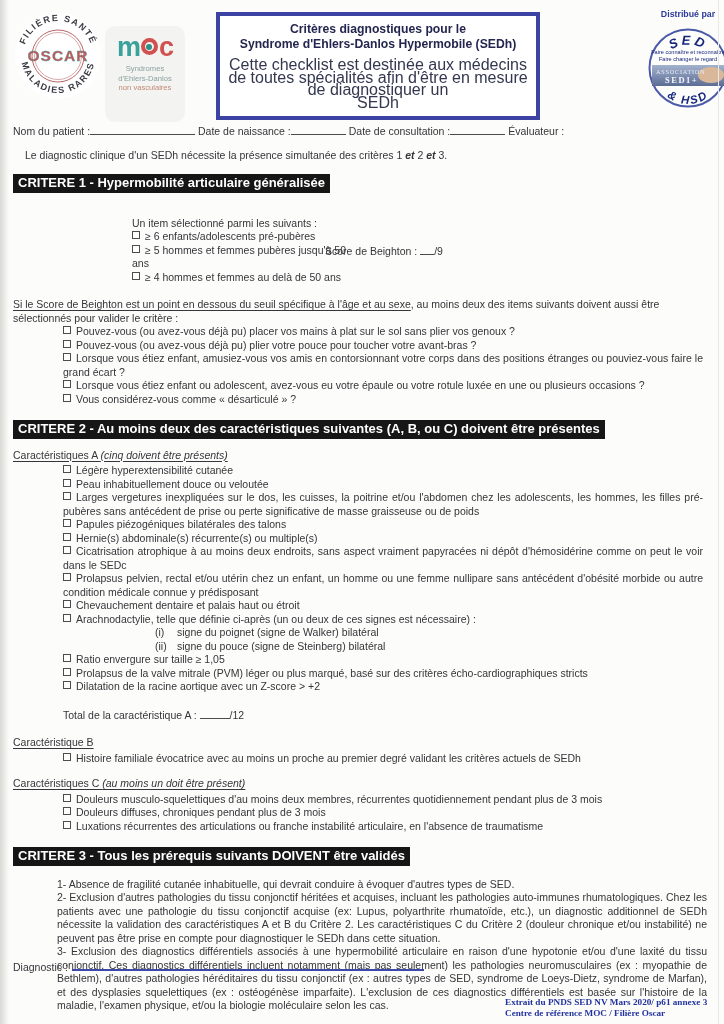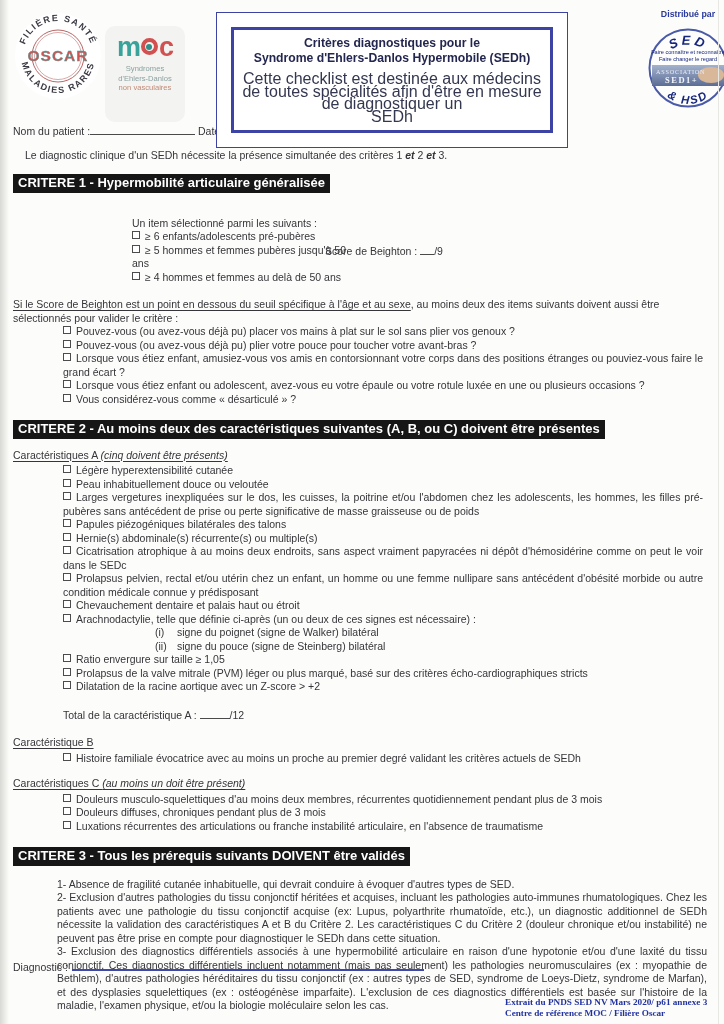--- a/index.html
+++ b/index.html
@@ -21,21 +21,21 @@
   .oscar{position:absolute;left:0;top:4px;}
   .moc-tile{position:absolute;left:92px;top:20px;width:80px;height:96px;background:#f3f3f1;
     border-radius:10px;text-align:center;padding-top:8px;box-sizing:border-box;}
   .moc-word{font-weight:bold;font-size:27px;line-height:26px;letter-spacing:-1px;}
   .moc-m{color:#39a39b;} .moc-c{color:#d15050;}
   .moc-o{display:inline-block;width:9px;height:9px;border:4px solid #d15050;border-radius:50%;
     position:relative;top:-1px;margin:0 1px;}
   .moc-o i{position:absolute;inset:1.5px;background:#2f8f88;border-radius:50%;}
   .moc-sub{font-size:7.6px;line-height:9.5px;color:#8aa2a0;margin-top:4px;}
   .moc-sub .warm{color:#c18a76;}
-  .title-box{position:absolute;left:203px;top:6px;width:322px;border:1px solid #3d43a5;padding:14px;background:#fff;}
+  .title-box{position:absolute;left:203px;top:6px;width:322px;border:1px solid #3d43a5;padding:0;background:#fff;}
   .title-box-in{border:3px solid #3d43a5;padding:6px 8px 7px;text-align:center;}
   .tb-title{font-weight:bold;font-size:12.2px;line-height:15px;color:#23264f;}
   .tb-sub{font-size:16px;line-height:12.5px;color:#33374f;margin-top:7px;}
   .dist{position:absolute;left:632px;top:2px;width:86px;text-align:center;}
   .dist-label{font-size:8.8px;font-weight:bold;color:#2b3a9b;margin-bottom:1px;}
 
   
   .form-line{margin-top:12px;white-space:nowrap;}
   .blank{display:inline-block;border-bottom:1px solid #4a4a4a;height:10px;vertical-align:baseline;}
   .w105{width:105px;} .w55{width:55px;} .w14{width:14px;} .w30{width:30px;}

